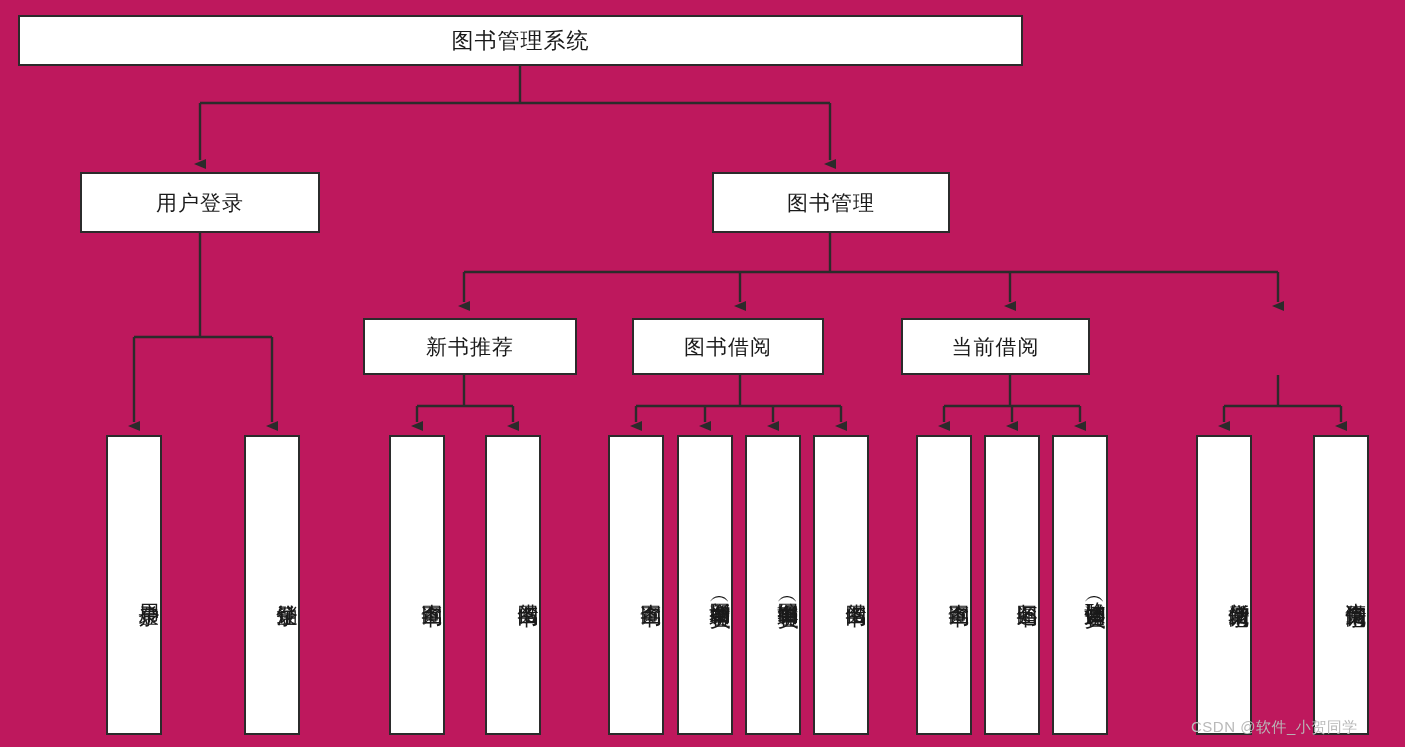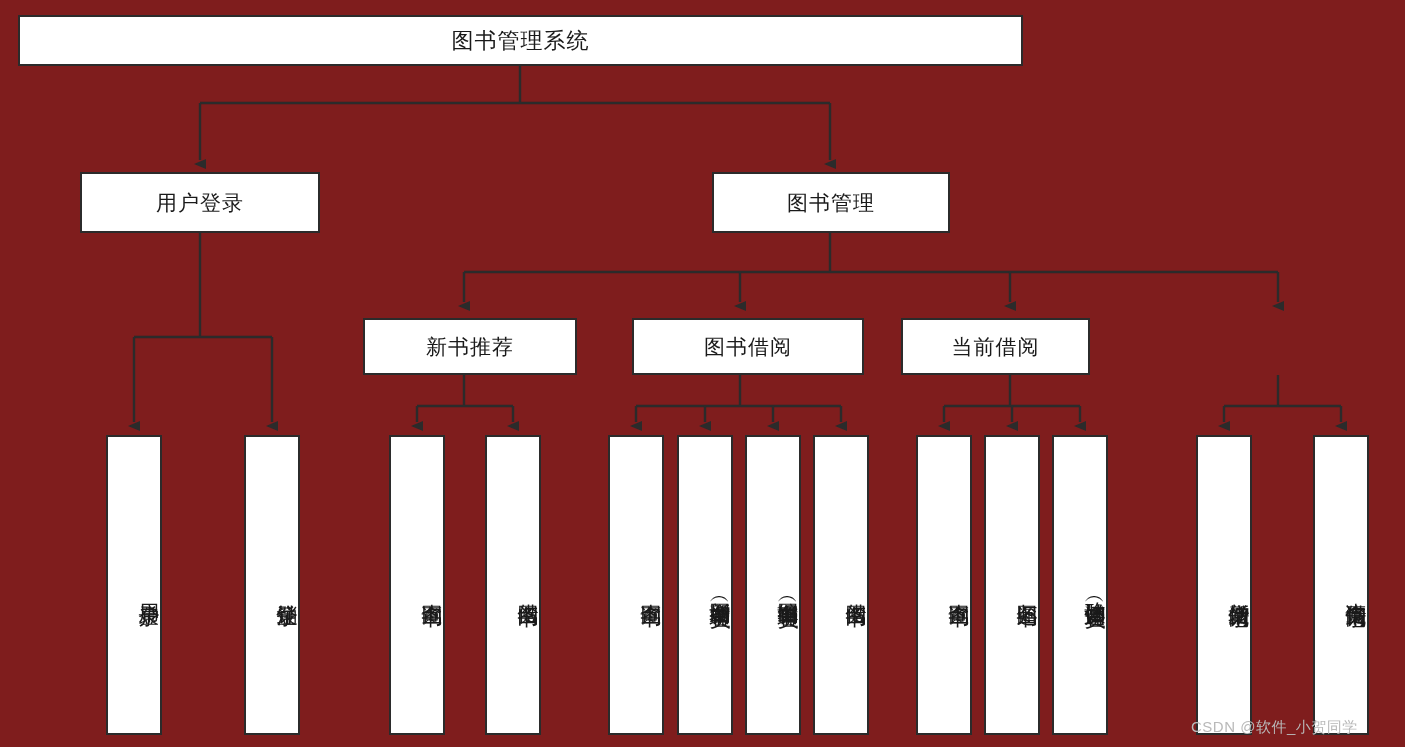--- a/index.html
+++ b/index.html
@@ -1,17 +1,17 @@
 <!DOCTYPE html>
 <html><head>
 <meta charset="utf-8">
 <style>
   html,body{margin:0;padding:0;background:#ffffff;}
   body{font-family:"Liberation Sans","DejaVu Sans",sans-serif;}
-  #canvas{position:relative;width:1405px;height:747px;background:#7f1d1d;overflow:hidden;}
+  #canvas{position:relative;width:1405px;height:747px;background:#be185d;overflow:hidden;}
   svg.edges{position:absolute;left:0;top:0;width:1405px;height:747px;pointer-events:none;}
   .node{
     position:absolute;
     box-sizing:border-box;
     border:2px solid #2b2b2b;
     background:#ffffff;
     display:flex;
     align-items:center;
     justify-content:center;
     color:#1a1a1a;
@@ -103,21 +103,21 @@
   <div class="node h" style="left:80px;top:172px;width:240px;height:61px;">
     <span>用户登录</span>
   </div>
   <div class="node h" style="left:712px;top:172px;width:238px;height:61px;">
     <span>图书管理</span>
   </div>
 
   <div class="node h" style="left:363px;top:318px;width:214px;height:57px;">
     <span>新书推荐</span>
   </div>
-  <div class="node h" style="left:632px;top:318px;width:232px;height:57px;">
+  <div class="node h" style="left:632px;top:318px;width:192px;height:57px;">
     <span>图书借阅</span>
   </div>
   <div class="node h" style="left:901px;top:318px;width:189px;height:57px;">
     <span>当前借阅</span>
   </div>
 
   <div class="node leaf" style="left:106px;top:435px;width:56px;height:300px;">
     <span class="vtext">用户登录</span>
   </div>
   <div class="node leaf" style="left:244px;top:435px;width:56px;height:300px;">

